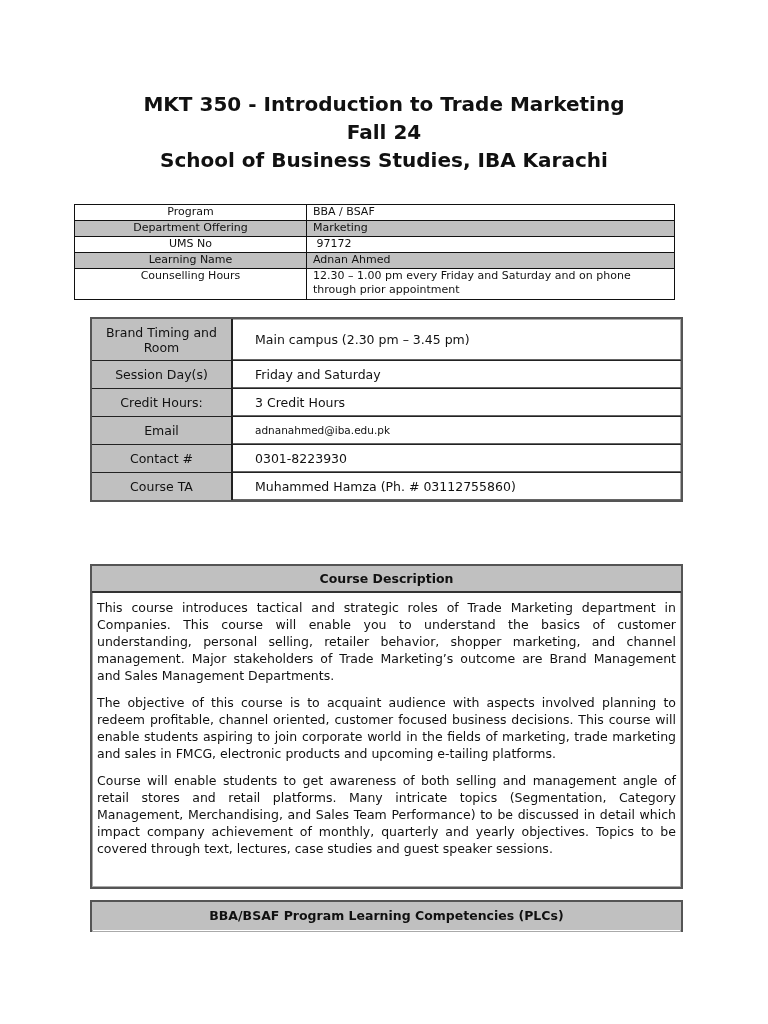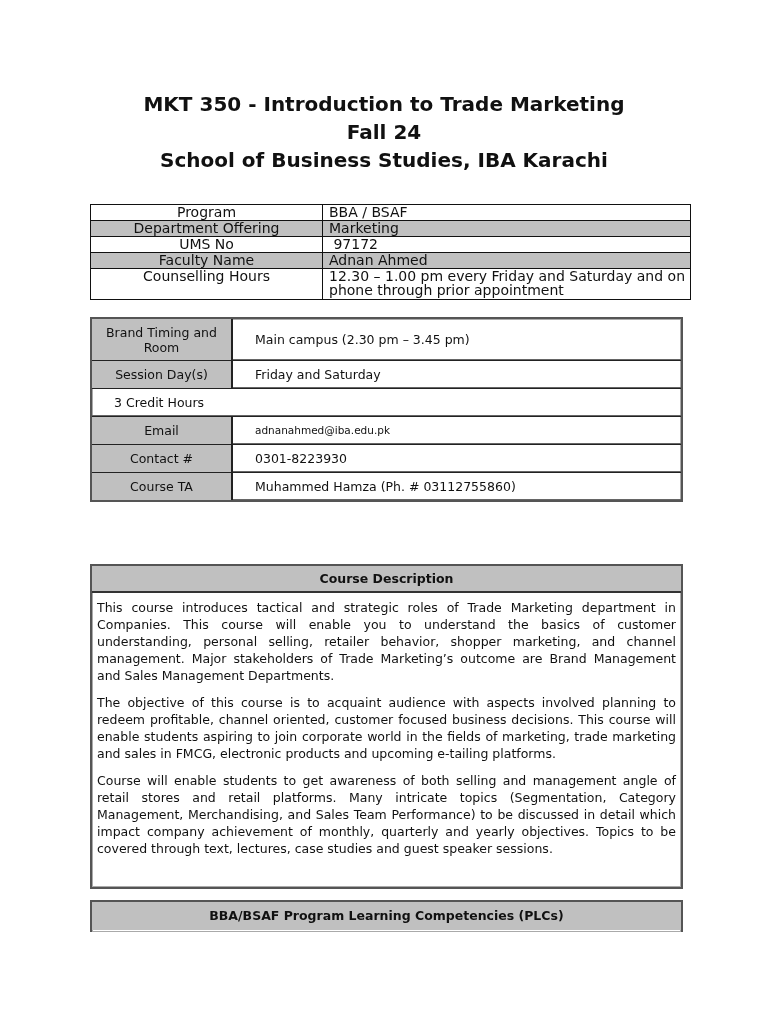--- a/index.html
+++ b/index.html
@@ -8,22 +8,22 @@
       font-family: "DejaVu Sans", sans-serif; color: #111;
     }
     .title-block {
       position: absolute; left: 0; top: 90px; width: 768px; text-align: center;
       font-family: "DejaVu Sans", sans-serif; font-weight: bold; font-size: 20px; line-height: 28px;
     }
     .title-block div { white-space: nowrap; }
 
     
     .info {
-      position: absolute; left: 90px; top: 204px; width: 601px;
-      border-collapse: collapse; font-size: 14px; line-height: 14px;
+      position: absolute; left: 74px; top: 204px; width: 601px;
+      border-collapse: collapse; font-size: 11px; line-height: 14px;
     }
     .info td { border: 1px solid #111; padding: 0 0 0 6px; vertical-align: top; height: 15px; }
     .info td.lbl { width: 231px; text-align: center; padding: 0; }
     .info tr.gray td { background: #c0c0c0; }
     .info tr.tall td { height: 30px; }
 
     
     .boxed {
       position: absolute; left: 90px; width: 589px;
       border: 2px solid #555; box-shadow: inset 0 0 0 1px #aaa;
@@ -67,40 +67,41 @@
   </tr>
   <tr class="gray">
     <td class="lbl">Department Offering</td>
     <td>Marketing</td>
   </tr>
   <tr>
     <td class="lbl">UMS No</td>
     <td style="white-space:pre;"> 97172</td>
   </tr>
   <tr class="gray">
-    <td class="lbl">Faculty Name</td>
+    <td class="lbl">Learning Name</td>
     <td>Adnan Ahmed</td>
   </tr>
   <tr class="tall">
     <td class="lbl">Counselling Hours</td>
     <td>12.30 – 1.00 pm every Friday and Saturday and on phone through prior appointment</td>
   </tr>
 </tbody>
   </table>
 
 <div class="boxed" style="top:317px;">
   <div class="cd-row" style="height:41px;">
     <div class="cd-lbl">Brand Timing and Room</div>
     <div class="cd-val">Main campus (2.30 pm – 3.45 pm)</div>
   </div>
   <div class="cd-row" style="height:27px;">
     <div class="cd-lbl">Session Day(s)</div>
     <div class="cd-val">Friday and Saturday</div>
   </div>
   <div class="cd-row" style="height:27px;">
+    <div class="cd-lbl">Credit Hours:</div>
     <div class="cd-val">3 Credit Hours</div>
   </div>
   <div class="cd-row" style="height:27px;">
     <div class="cd-lbl">Email</div>
     <div class="cd-val small">adnanahmed@iba.edu.pk</div>
   </div>
   <div class="cd-row" style="height:27px;">
     <div class="cd-lbl">Contact #</div>
     <div class="cd-val">0301-8223930</div>
   </div>

